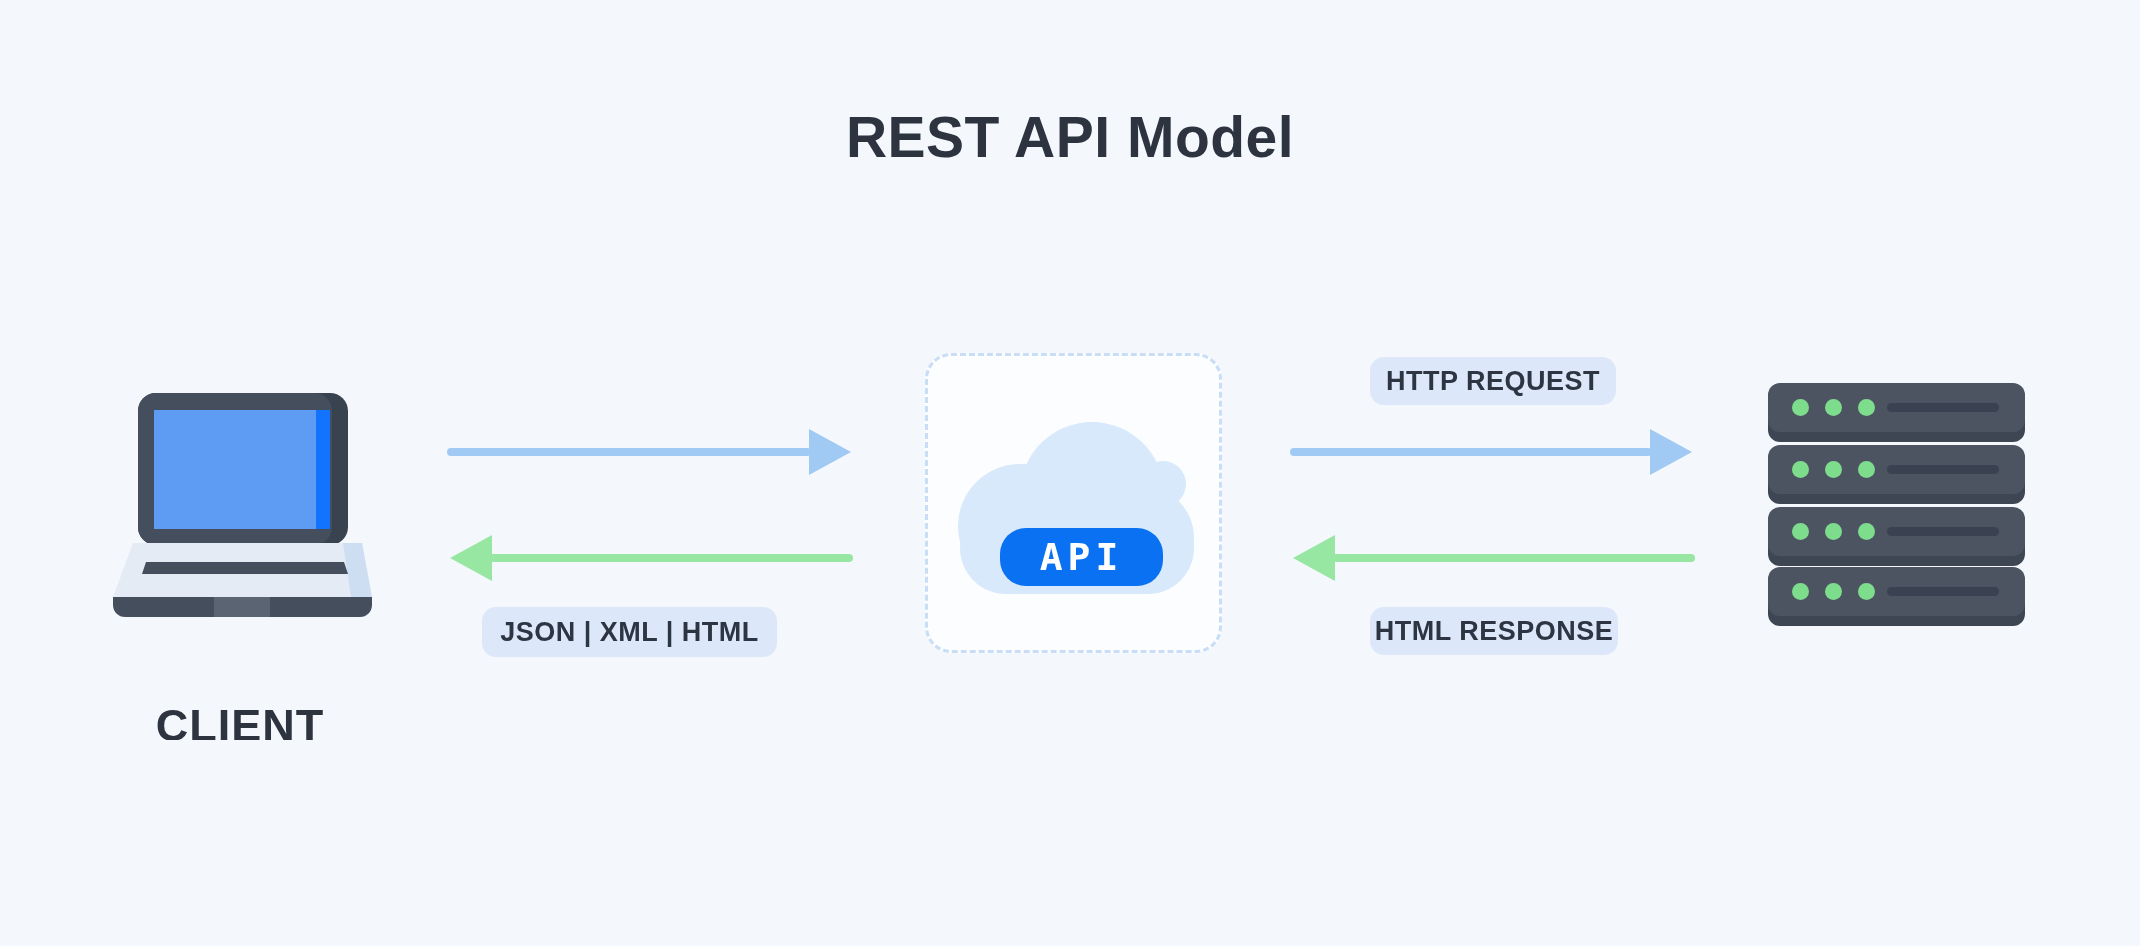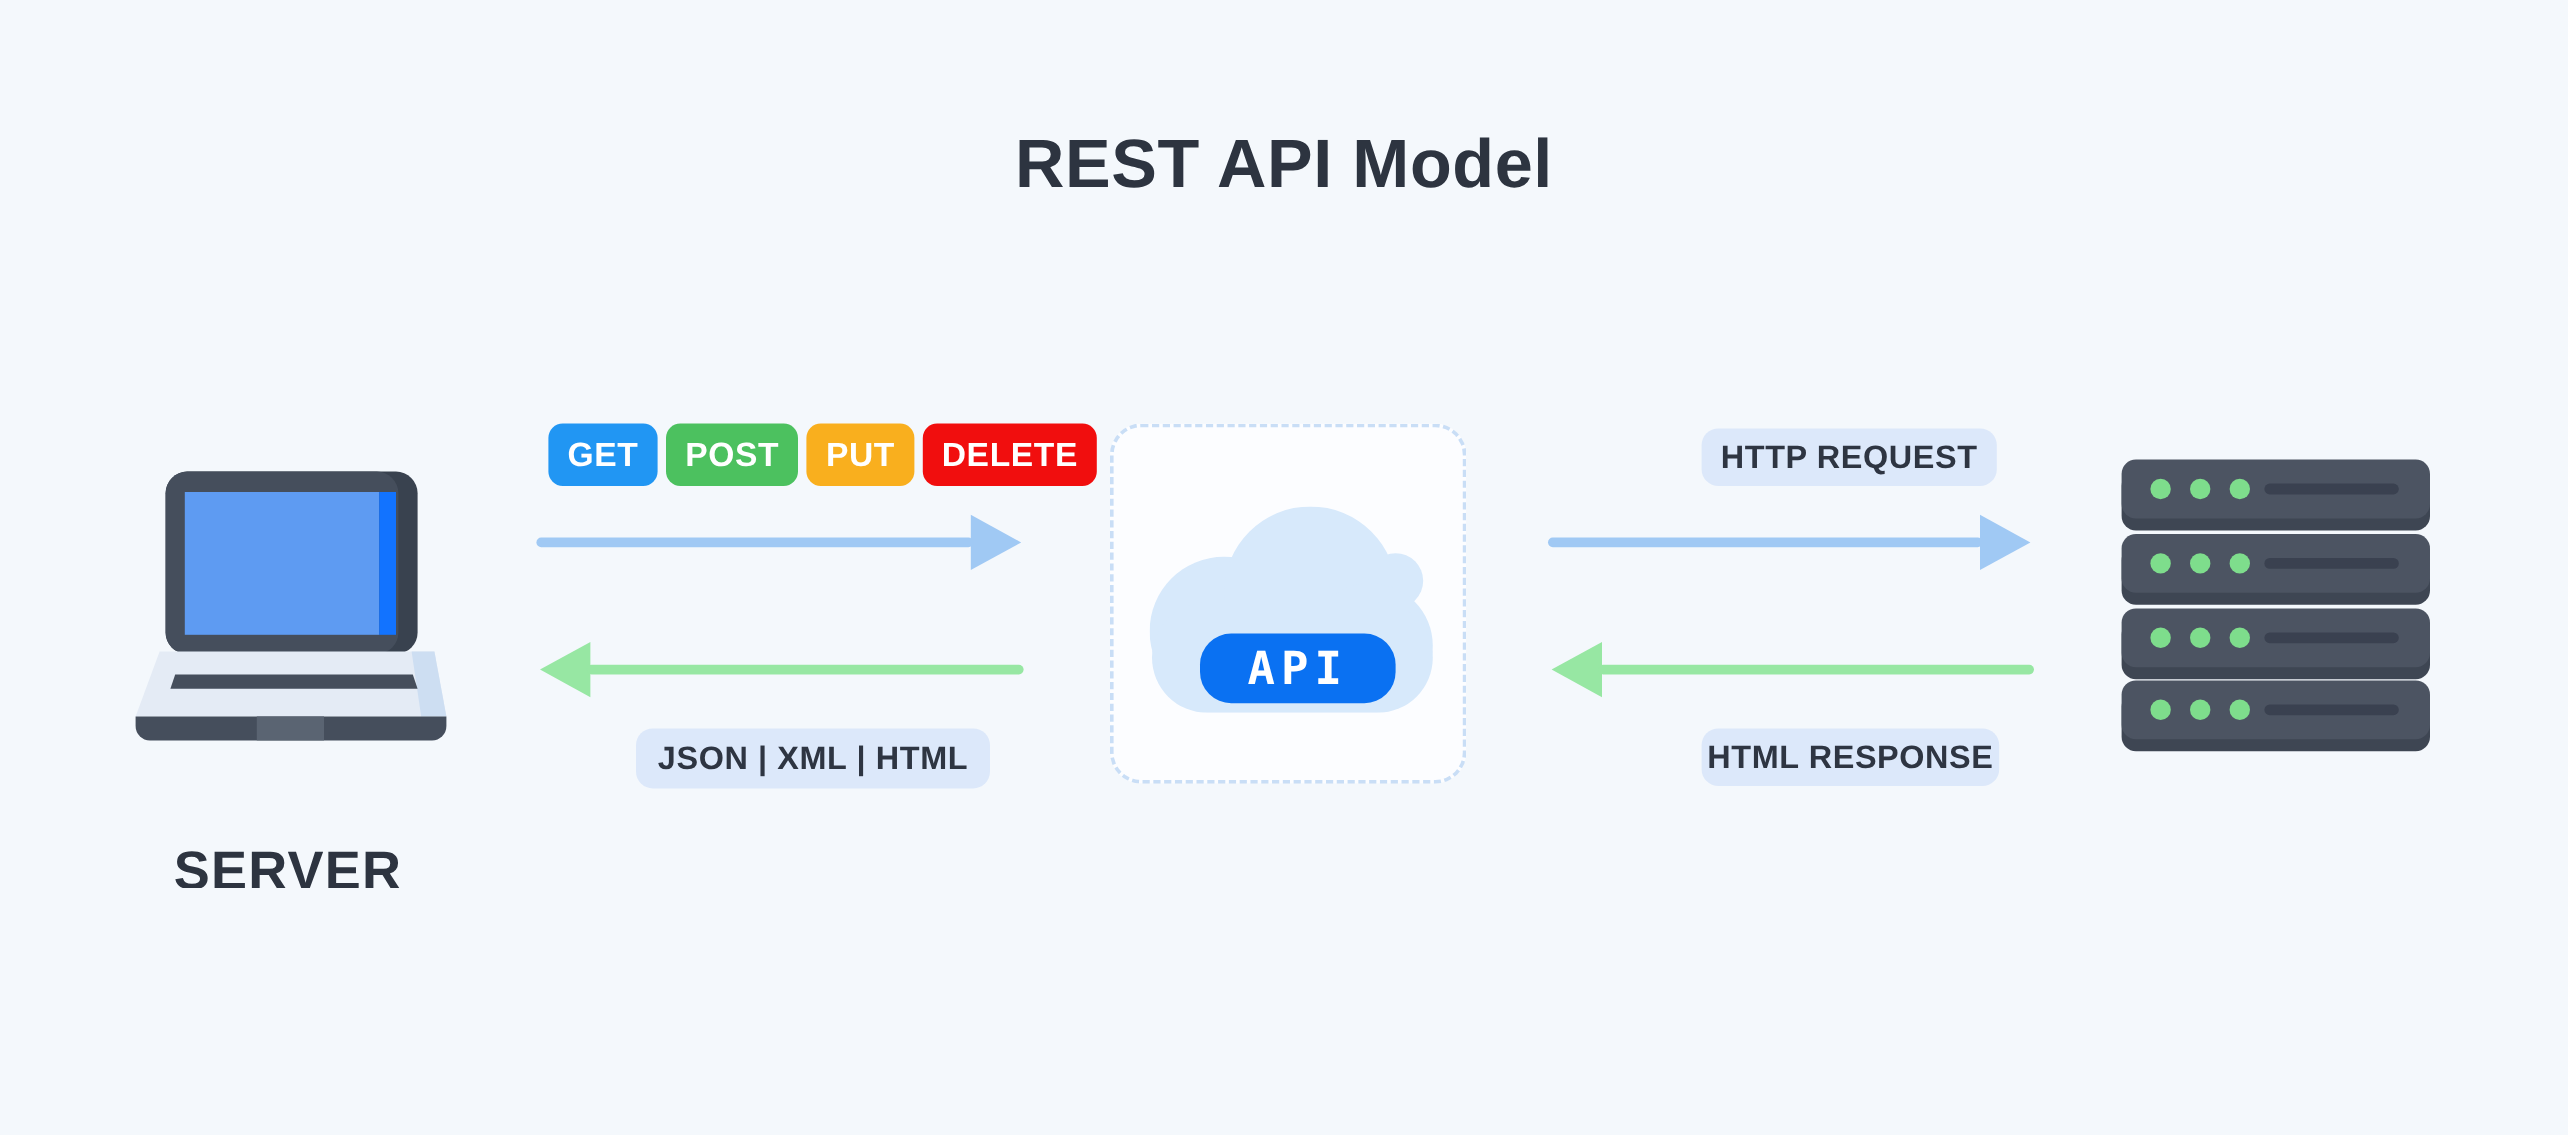--- a/index.html
+++ b/index.html
@@ -39,21 +39,21 @@
   .arrow-head { position:absolute; width:0; height:0; }
   .blue  { background:#A0C9F4; }
   .green { background:#97E7A3; }
   .head-right { border-top:23px solid transparent; border-bottom:23px solid transparent; border-left:42px solid #A0C9F4; }
   .head-left  { border-top:23px solid transparent; border-bottom:23px solid transparent; border-right:42px solid #97E7A3; }
 
   
   .info-pill {
     position:absolute; background:#DCE8FA; color:#2E3542;
     border-radius:14px; display:flex; align-items:center; justify-content:center;
-    font-size:27px; font-weight:700; letter-spacing:0.5px;margin-left:48px;
+    font-size:27px; font-weight:700; letter-spacing:0.5px;
   }
 
   
   .api-box {
     position:absolute; left:925px; top:353px; width:297px; height:300px;
     border:3px dashed #C9DEF6; border-radius:26px; background:#FCFDFF;
   }
   .cloud-svg { position:absolute; left:30px; top:66px; }
   .api-badge {
     position:absolute; left:72px; top:172px; width:163px; height:58px;
@@ -94,28 +94,22 @@
     <rect x="28" y="2" width="210" height="152" rx="18" fill="#39424F"></rect>
     <rect x="28" y="2" width="194" height="152" rx="18" fill="#454E5C"></rect>
     <rect x="44" y="19" width="162" height="119" fill="#5E9BF2"></rect>
     <rect x="206" y="19" width="14" height="119" fill="#1273FF"></rect>
     <polygon points="23,152 252,152 262,206 3,206" fill="#E4EBF5"></polygon>
     <polygon points="233,152 252,152 262,206 241,206" fill="#CDDEF2"></polygon>
     <polygon points="36,171 234,171 238,183 32,183" fill="#454E5C"></polygon>
     <path d="M3,206 h259 v8 a12,12 0 0 1 -12,12 h-235 a12,12 0 0 1 -12,-12 z" fill="#454E5C"></path>
     <rect x="104" y="206" width="56" height="20" fill="#5A6472"></rect>
   </svg>
-  <div class="node-label label-client">SERVER</div>
+  <div class="node-label label-client">CLIENT</div>
 
-  <div class="methods-row">
-      <span class="method-badge" style="background: rgb(33, 150, 243);">GET</span>
-      <span class="method-badge" style="background: rgb(76, 193, 95);">POST</span>
-      <span class="method-badge" style="background: rgb(249, 175, 30);">PUT</span>
-      <span class="method-badge" style="background: rgb(241, 14, 14);">DELETE</span>
-    </div>
 
   <div class="arrow-line blue" style="left:447px; top:448px; width:364px;"></div>
   <div class="arrow-head head-right" style="left:809px; top:429px;"></div>
 
   <div class="arrow-head head-left" style="left:450px; top:535px;"></div>
   <div class="arrow-line green" style="left:489px; top:554px; width:364px;"></div>
 
   <div class="info-pill" style="left:482px; top:607px; width:295px; height:50px;">JSON | XML | HTML</div>
 
   <div class="api-box">

